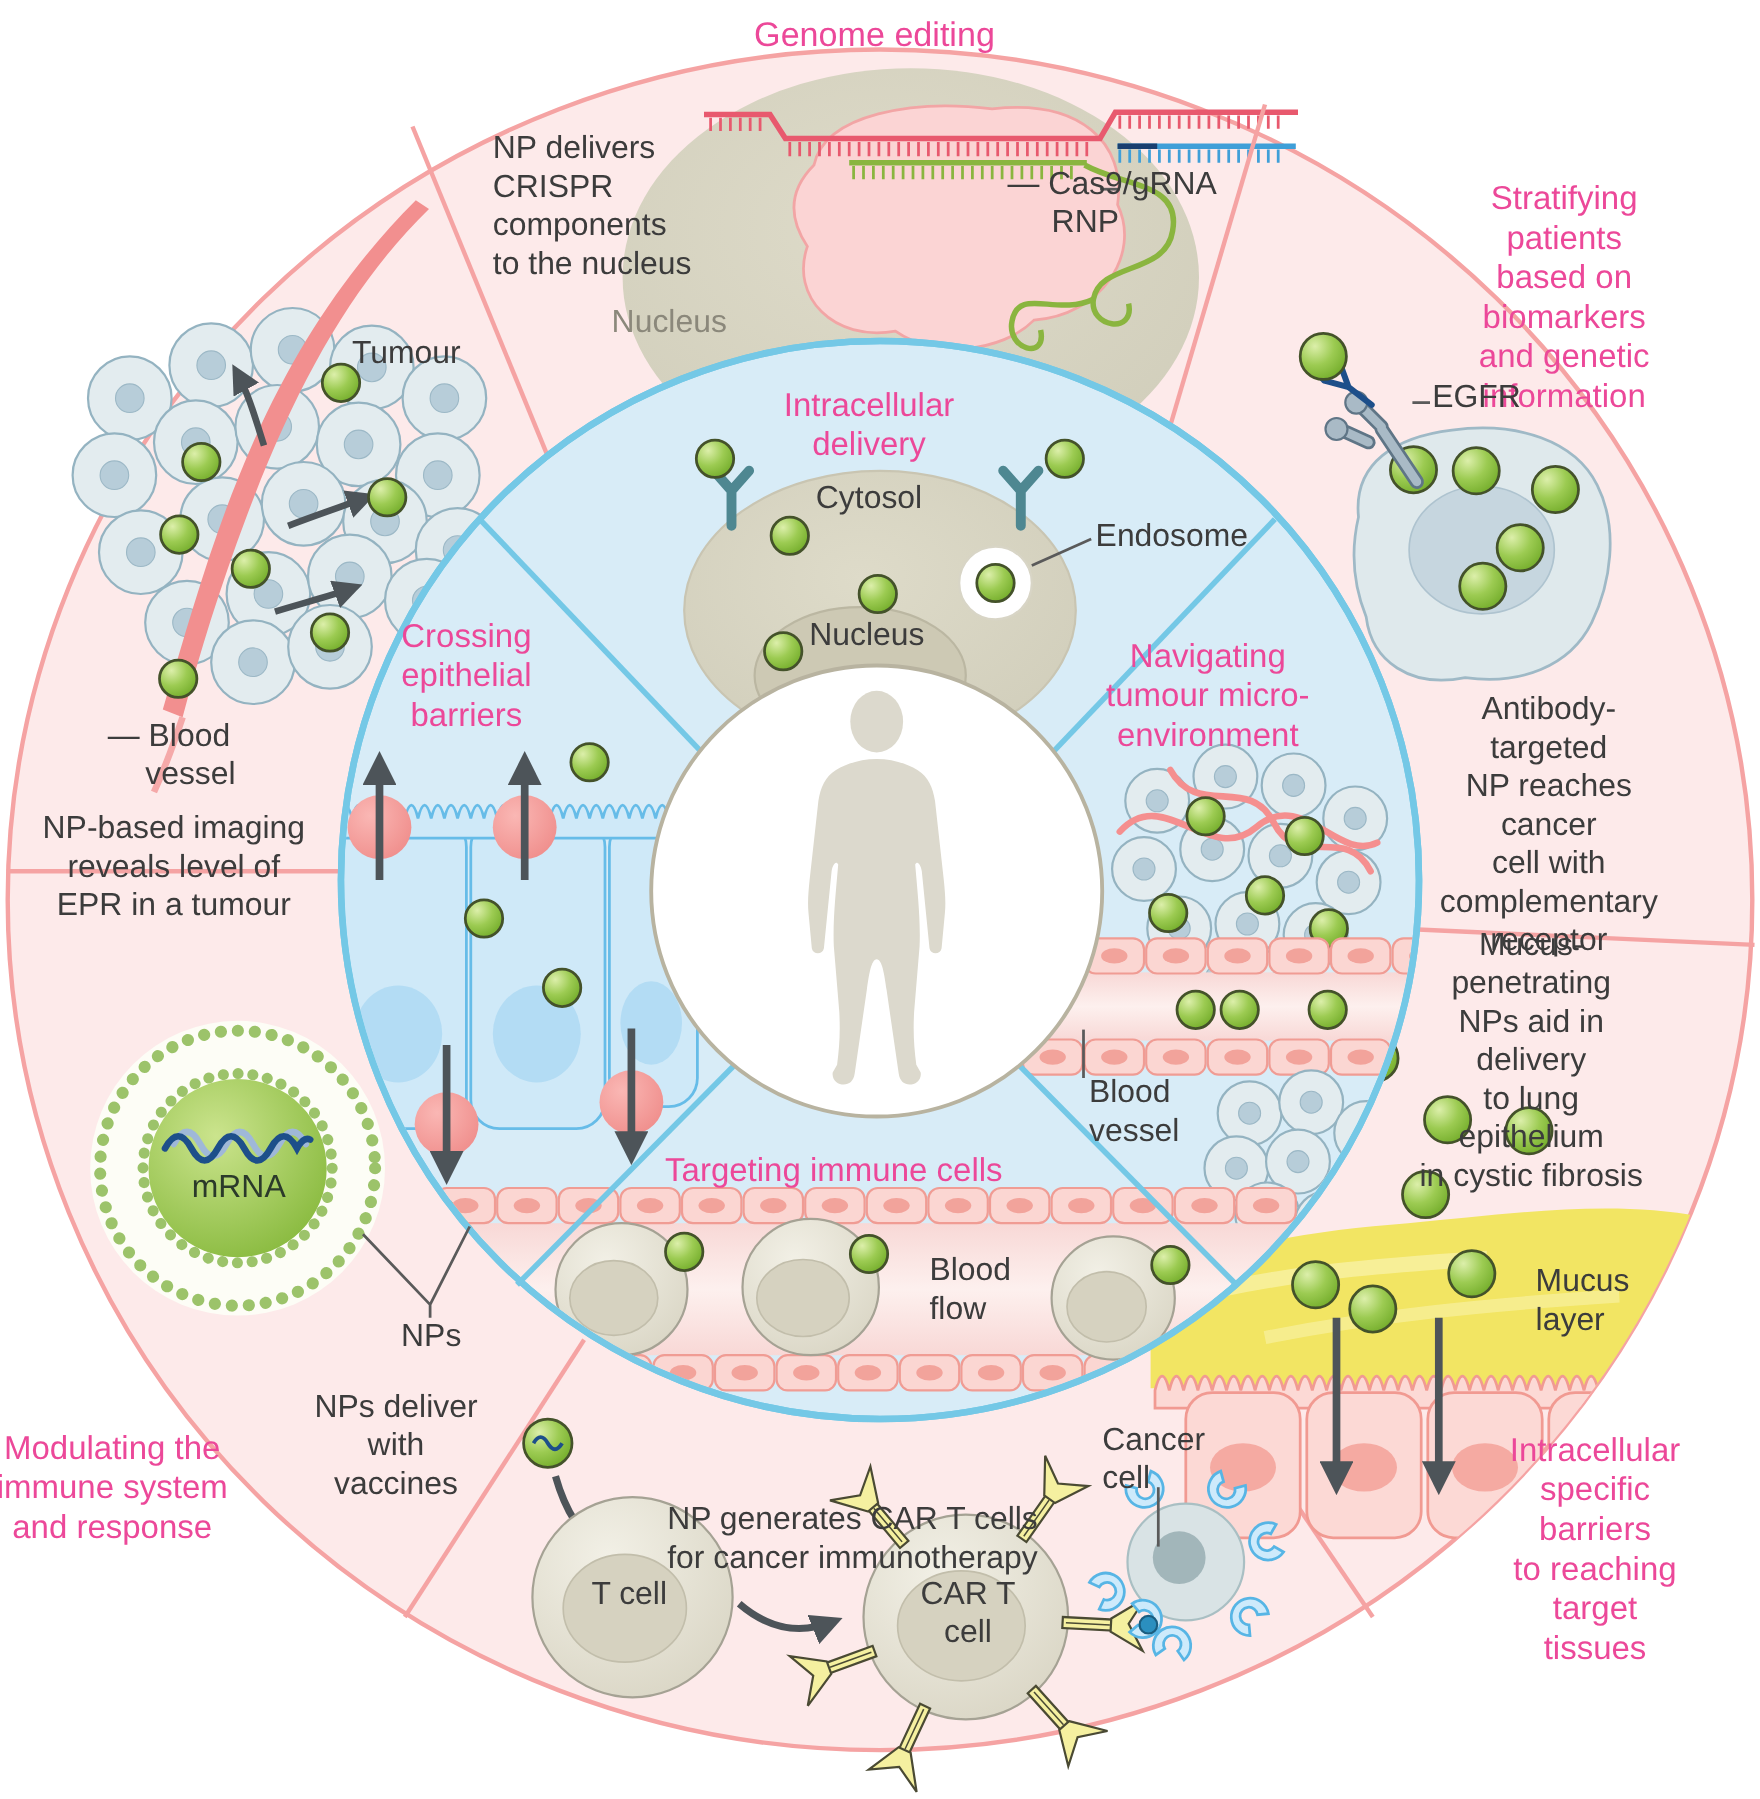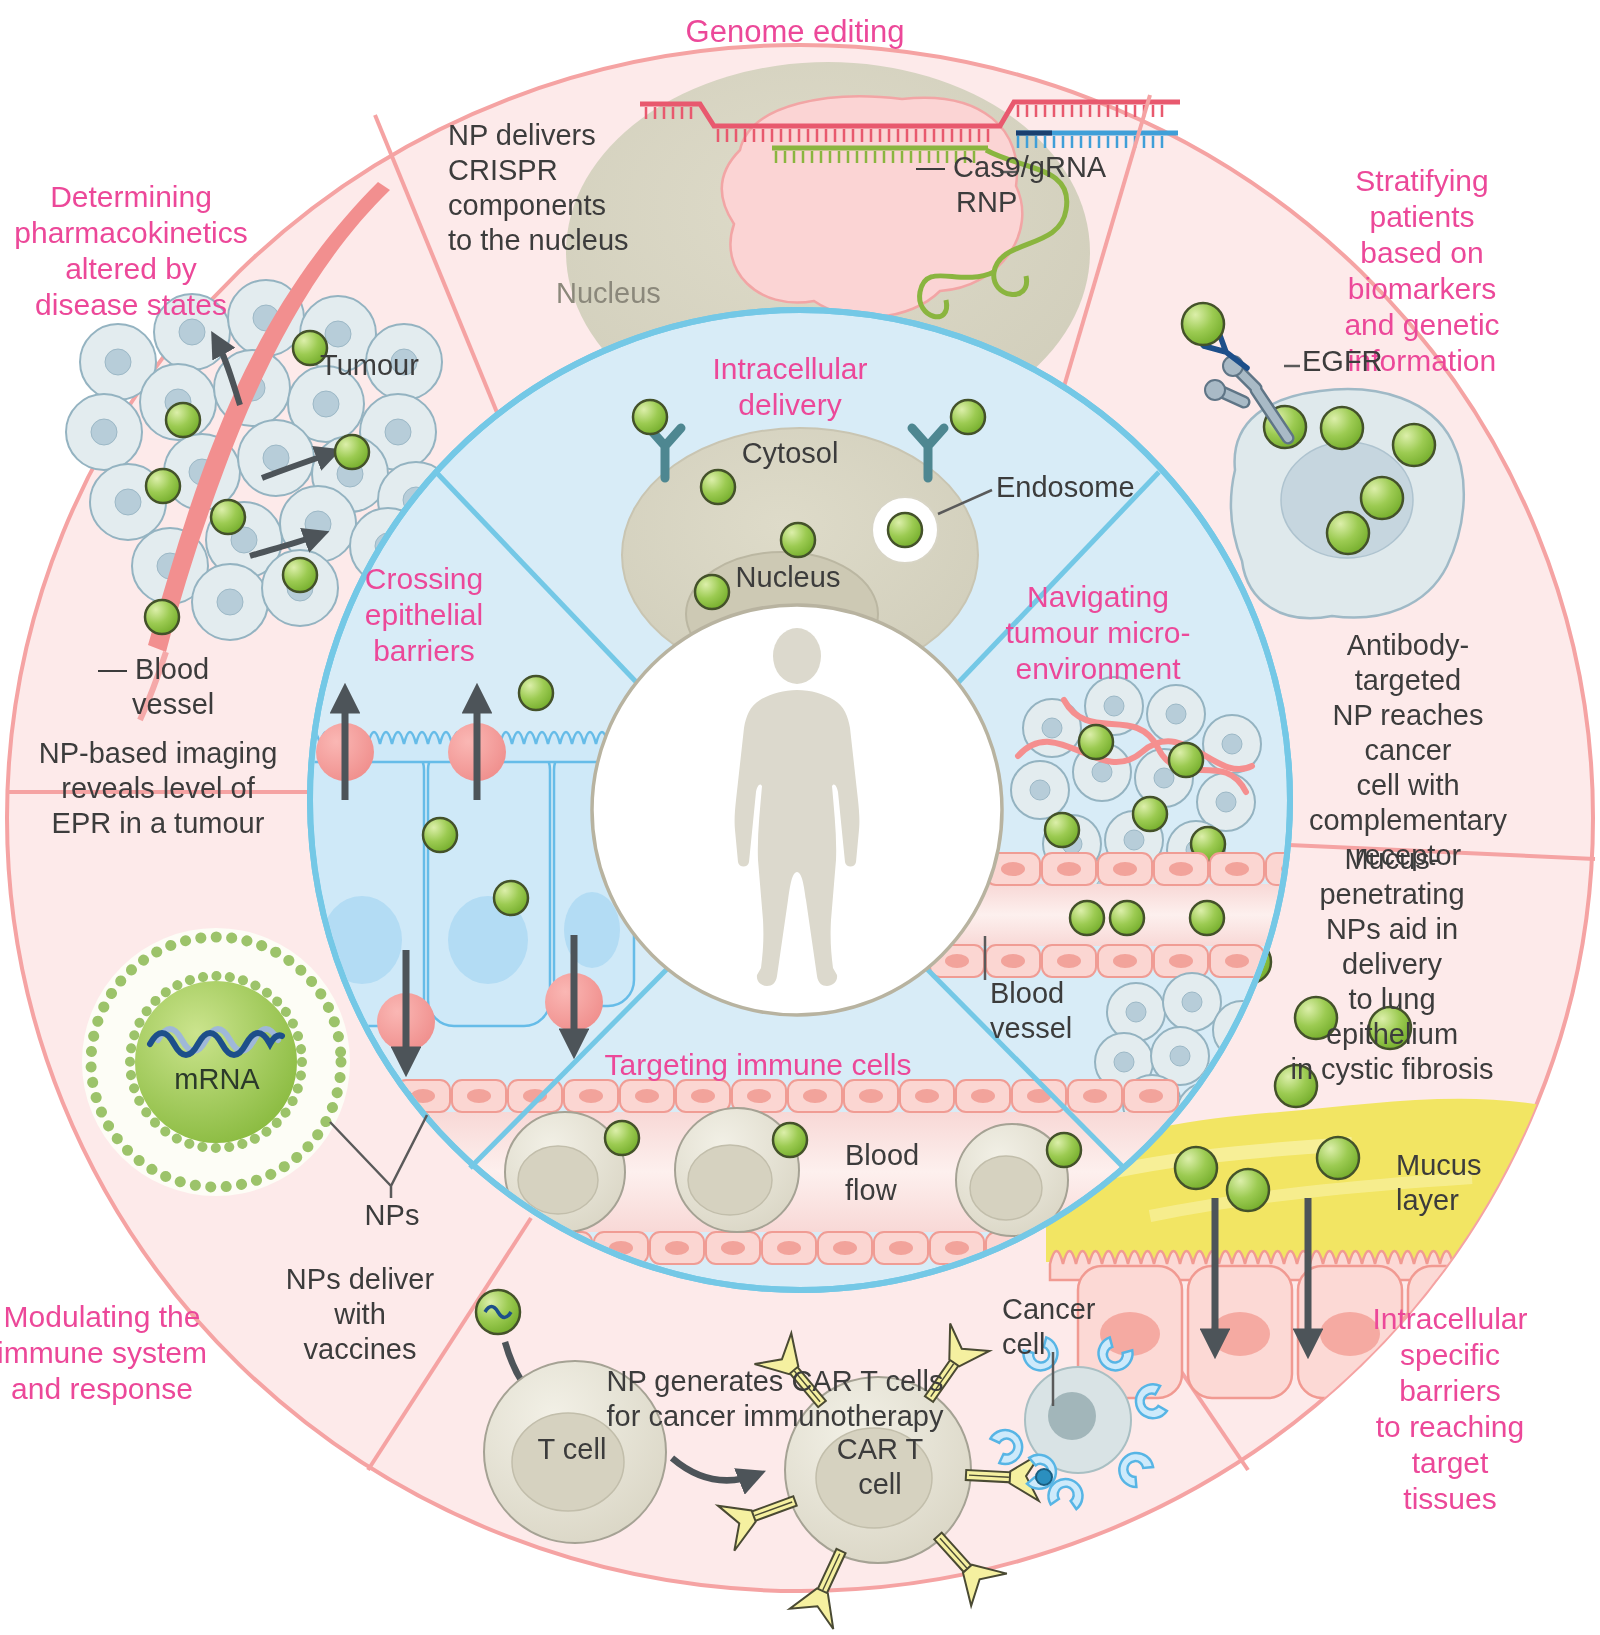--- a/index.html
+++ b/index.html
@@ -435,25 +435,21 @@
 
 <div class="lbl bold ctr" style="left:102px;top:1288px;">Modulating the
 immune system
 and response</div>
 <div class="lbl ctr" style="left:360px;top:1262px;">NPs deliver
 with
 vaccines</div>
 <div class="lbl ctr" style="left:392px;top:1198px;">NPs</div>
 <div class="lbl ctr" style="left:217px;top:1062px;color:#2b3a2a;">mRNA</div>
 
-<div class="lbl bold ctr" style="left:131px;top:168px;">Determining
-pharmacokinetics
-altered by
-disease states</div>
-<div class="lbl" style="left:320px;top:304px;margin-top:44px;">Tumour</div>
+<div class="lbl" style="left:320px;top:304px;">Tumour</div>
 <div class="lbl" style="left:98px;top:652px;"><span>— Blood</span><span class="ind1">vessel</span></div>
 <div class="lbl ctr" style="left:158px;top:736px;">NP-based imaging
 reveals level of
 EPR in a tumour</div>
 
 <div class="lbl bold ctr" style="left:790px;top:340px;">Intracellular
 delivery</div>
 <div class="lbl ctr" style="left:790px;top:436px;">Cytosol</div>
 <div class="lbl" style="left:996px;top:470px;">Endosome</div>
 <div class="lbl ctr" style="left:788px;top:560px;">Nucleus</div>

